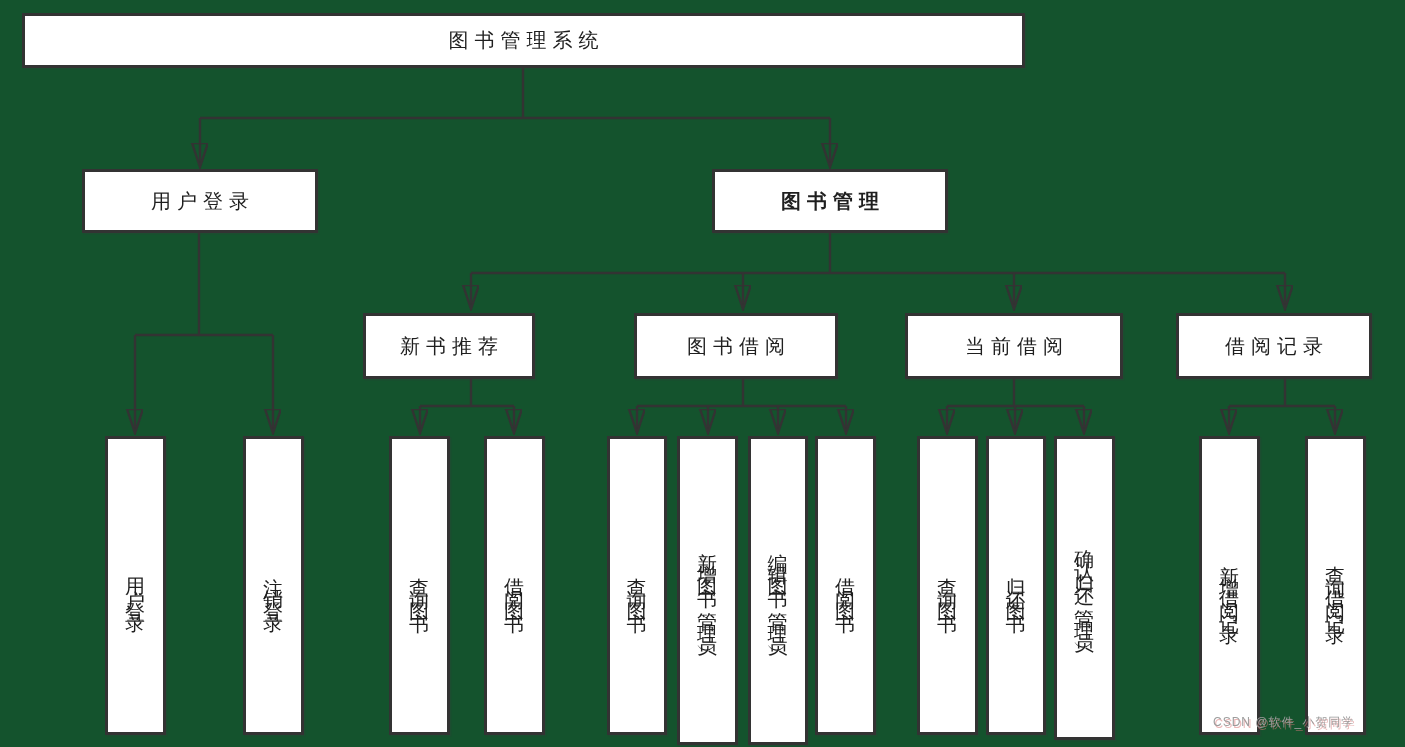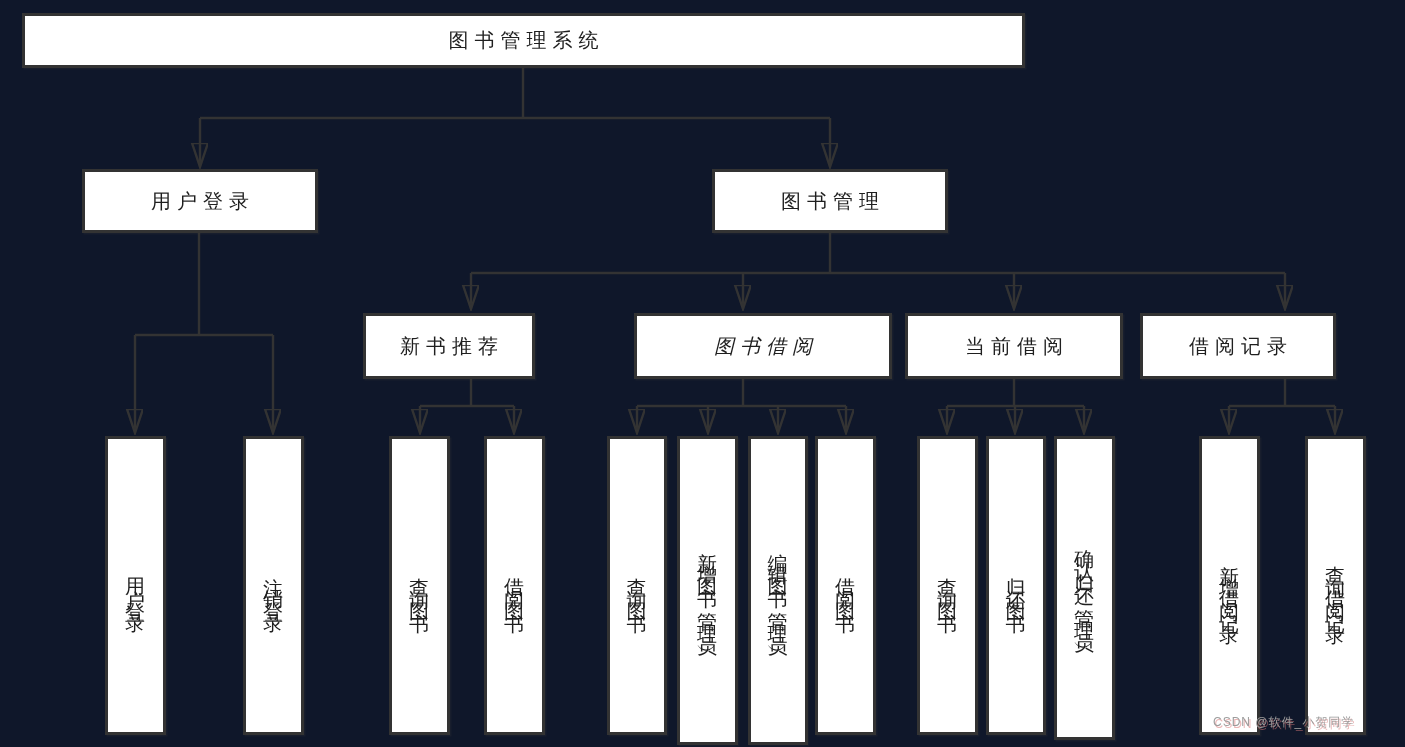--- a/index.html
+++ b/index.html
@@ -4,21 +4,21 @@
 <style>
   html, body {
     margin: 0;
     padding: 0;
     background: #ffffff;
   }
   .stage {
     position: relative;
     width: 1405px;
     height: 747px;
-    background: #0f172a;
+    background: #14532d;
     overflow: hidden;
     font-family: "Liberation Sans", "DejaVu Sans", sans-serif;
     color: #1f1f1f;
   }
   .connector-svg {
     position: absolute;
     left: 0;
     top: 0;
     width: 1405px;
     height: 747px;
@@ -122,34 +122,34 @@
     <line x1="1335" y1="406" x2="1335" y2="431" marker-end="url(#arrow)"></line>
   </svg>
 
   <div class="hnode" style="left:22px; top:13px; width:1003px; height:55px;">
     <span class="lbl">图书管理系统</span>
   </div>
 
   <div class="hnode" style="left:82px; top:169px; width:236px; height:64px;">
     <span class="lbl">用户登录</span>
   </div>
-  <div class="hnode" style="left:712px; top:169px; width:236px; height:64px;">
+  <div class="hnode" style="left:712px; top:169px; width:236px; height:64px;font-weight:bold;">
     <span class="lbl">图书管理</span>
   </div>
 
   <div class="hnode" style="left:363px; top:313px; width:172px; height:66px;">
     <span class="lbl">新书推荐</span>
   </div>
-  <div class="hnode" style="left:634px; top:313px; width:258px; height:66px;font-style:italic;">
+  <div class="hnode" style="left:634px; top:313px; width:204px; height:66px;">
     <span class="lbl">图书借阅</span>
   </div>
   <div class="hnode" style="left:905px; top:313px; width:218px; height:66px;font-family:Liberation Mono, monospace;">
     <span class="lbl">当前借阅</span>
   </div>
-  <div class="hnode" style="left:1140px; top:313px; width:196px; height:66px;">
+  <div class="hnode" style="left:1176px; top:313px; width:196px; height:66px;">
     <span class="lbl">借阅记录</span>
   </div>
 
   <div class="vnode" style="left:105px; top:436px; width:61px; height:299px;">
     <span class="vlbl">用户登录</span>
   </div>
   <div class="vnode" style="left:243px; top:436px; width:61px; height:299px;">
     <span class="vlbl">注销登录</span>
   </div>
 

